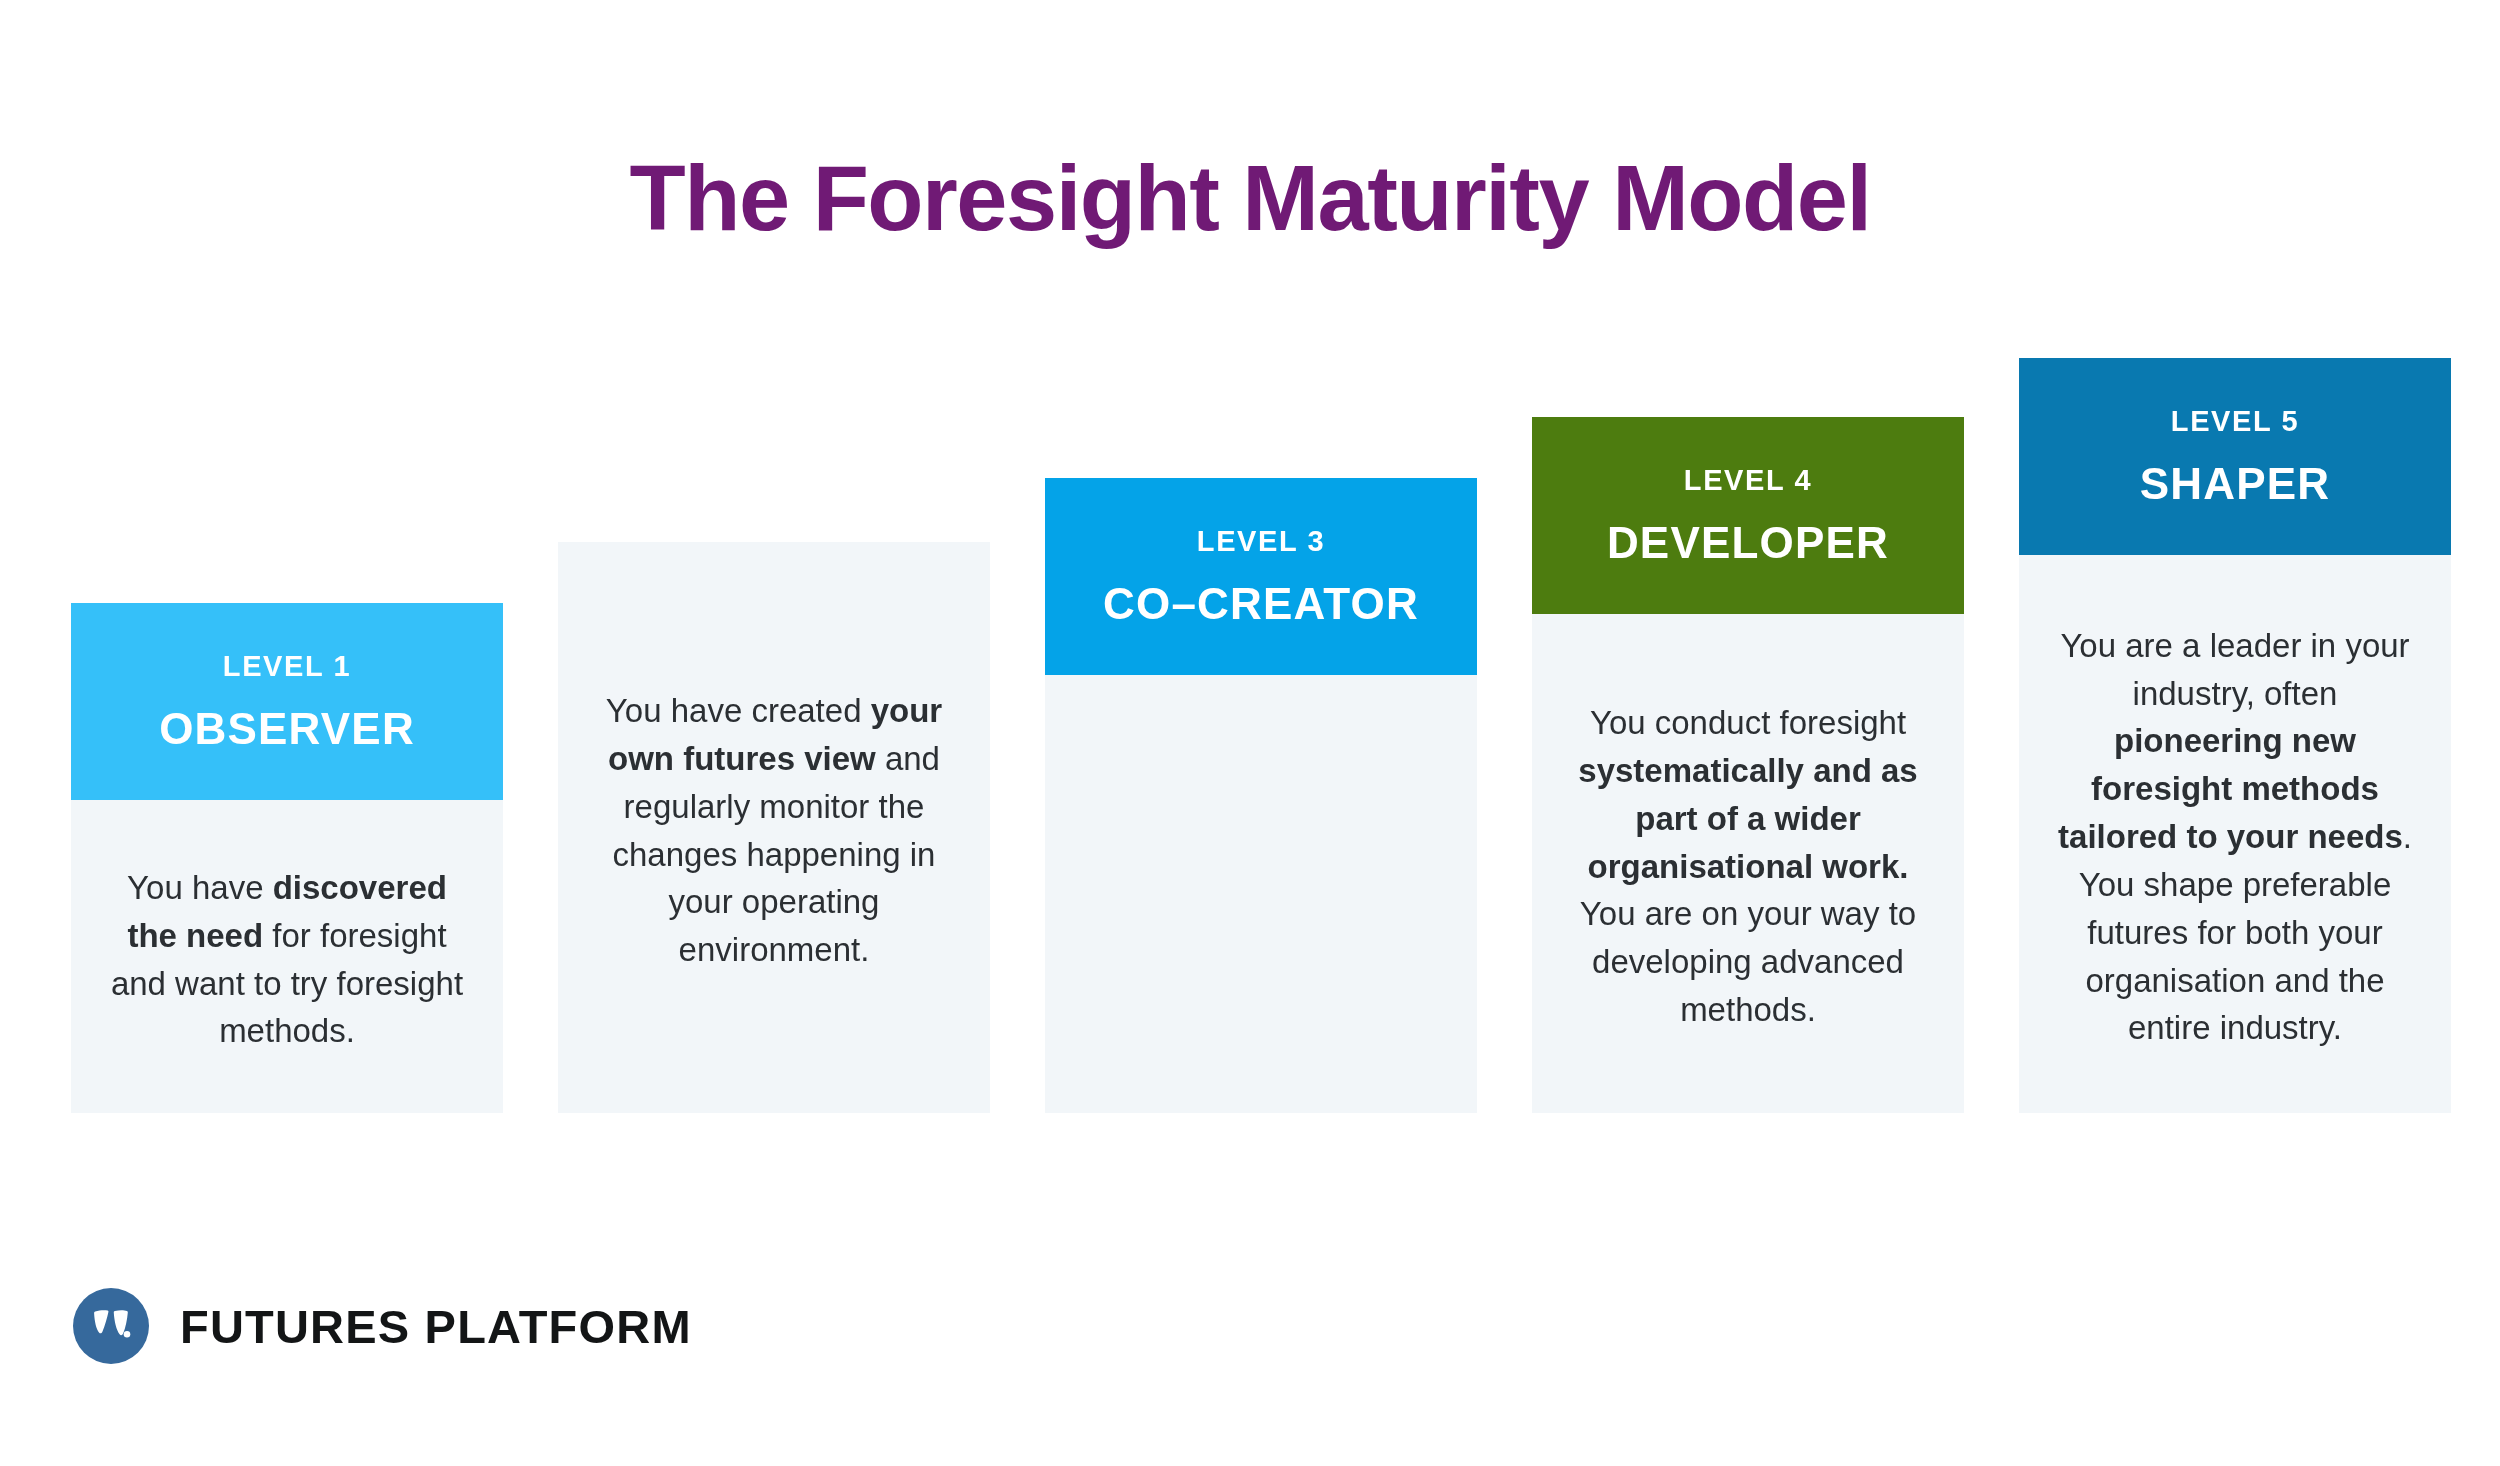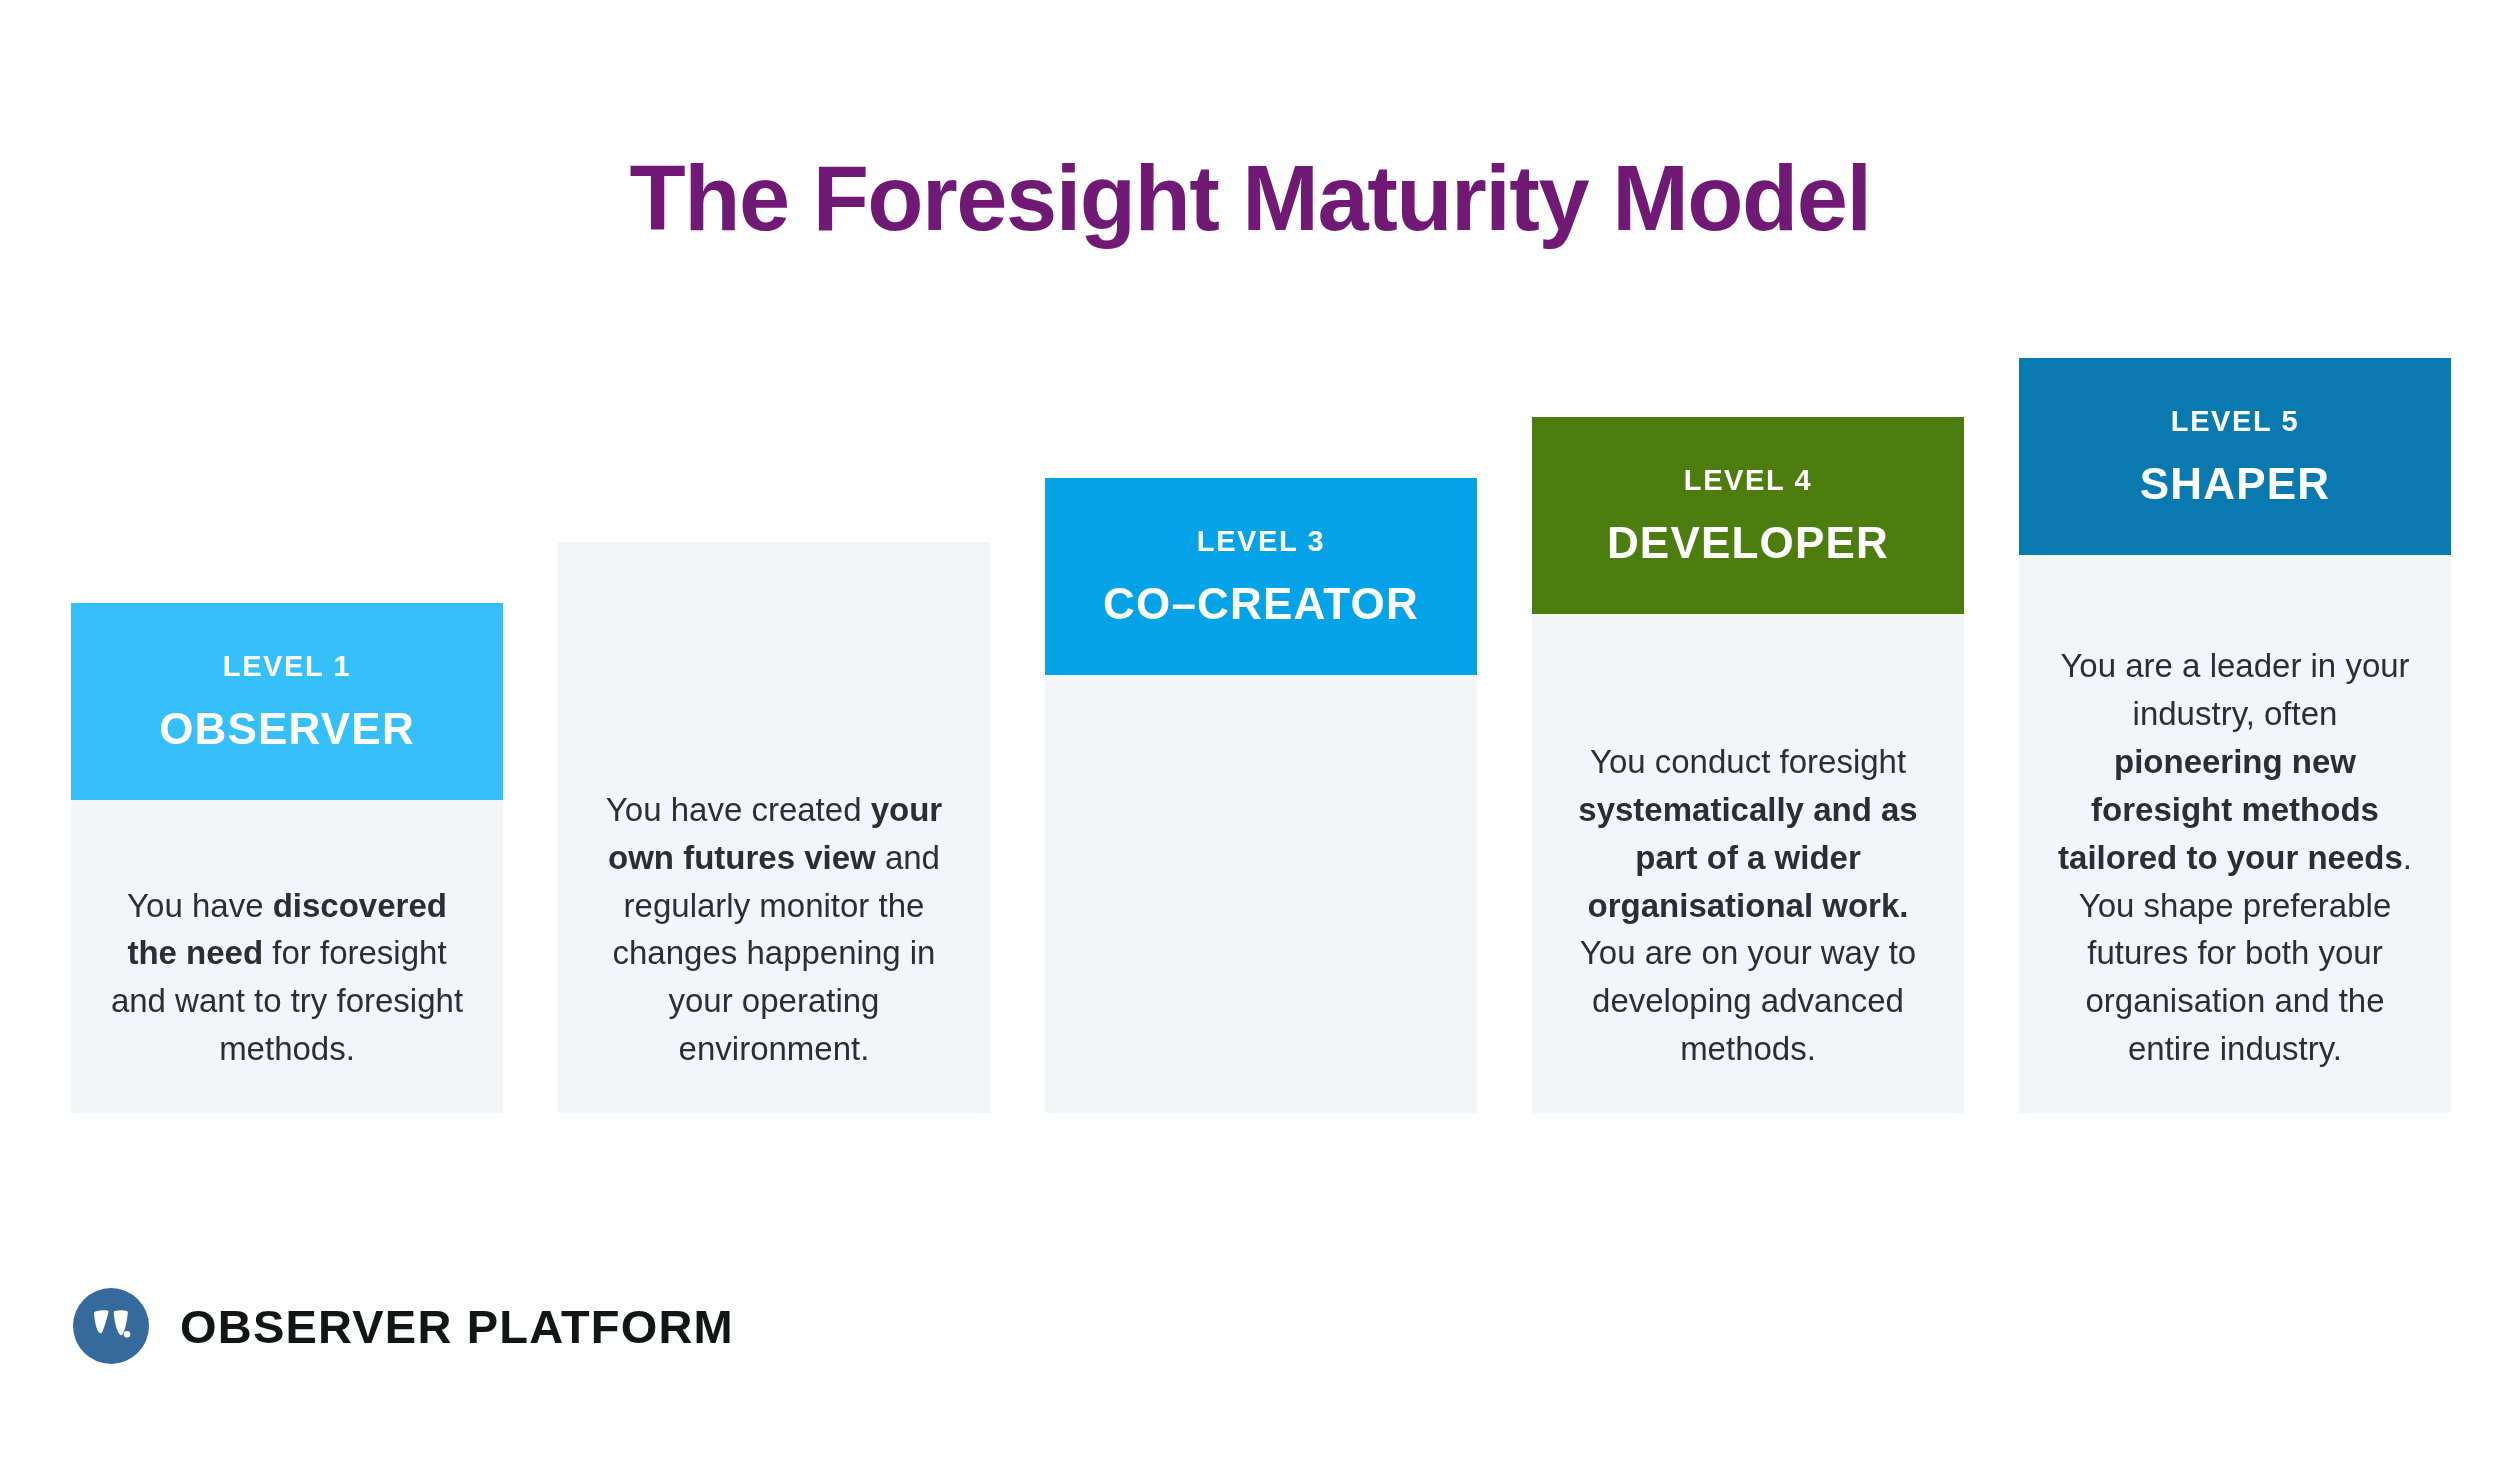--- a/index.html
+++ b/index.html
@@ -81,21 +81,21 @@
   .level-body {
     flex: 1 1 auto;
     background: #F2F6F9;
     padding: 46px 34px 40px 34px;
     box-sizing: border-box;
     text-align: center;
     font-size: 33px;
     line-height: 1.45;
     color: #2B2F33;
     display: flex;
-    align-items: flex-end;
+    align-items: center;
     justify-content: center;
   }
   .level-body .desc { width: 100%; }
   .level-body b { font-weight: 700; }
 
   
   #col-1 { left: 71px;   }
   #col-2 { left: 558px;  }
   #col-3 { left: 1045px; }
   #col-4 { left: 1532px; }
@@ -192,14 +192,14 @@
     <svg width="76" height="76" viewBox="0 0 76 76" aria-hidden="true">
       <path d="M22.2 23.5 C26.4 22.2 31.6 22.0 34.6 22.6 C35.3 22.8 35.6 23.3 35.4 24.1
                C34.1 30.2 32.0 37.6 29.3 43.9 C28.6 45.5 27.0 45.7 26.0 44.4
                C23.3 40.9 21.6 34.4 21.1 25.3 C21.0 24.4 21.4 23.8 22.2 23.5 Z" fill="#FFFFFF"></path>
       <path d="M41.9 23.0 C46.6 22.0 51.4 22.2 53.9 23.0 C54.6 23.2 54.9 23.7 54.8 24.5
                C54.2 31.8 52.6 39.6 50.0 45.8 C49.3 47.4 47.6 47.6 46.6 46.2
                C43.4 41.7 41.4 33.9 40.8 24.7 C40.7 23.8 41.1 23.2 41.9 23.0 Z" fill="#FFFFFF"></path>
       <circle cx="54.0" cy="46.2" r="3.3" fill="#FFFFFF"></circle>
     </svg>
   </div>
-  <div class="brand-name">OBSERVER PLATFORM</div>
+  <div class="brand-name">FUTURES PLATFORM</div>
 </div>
 
 </body></html>

